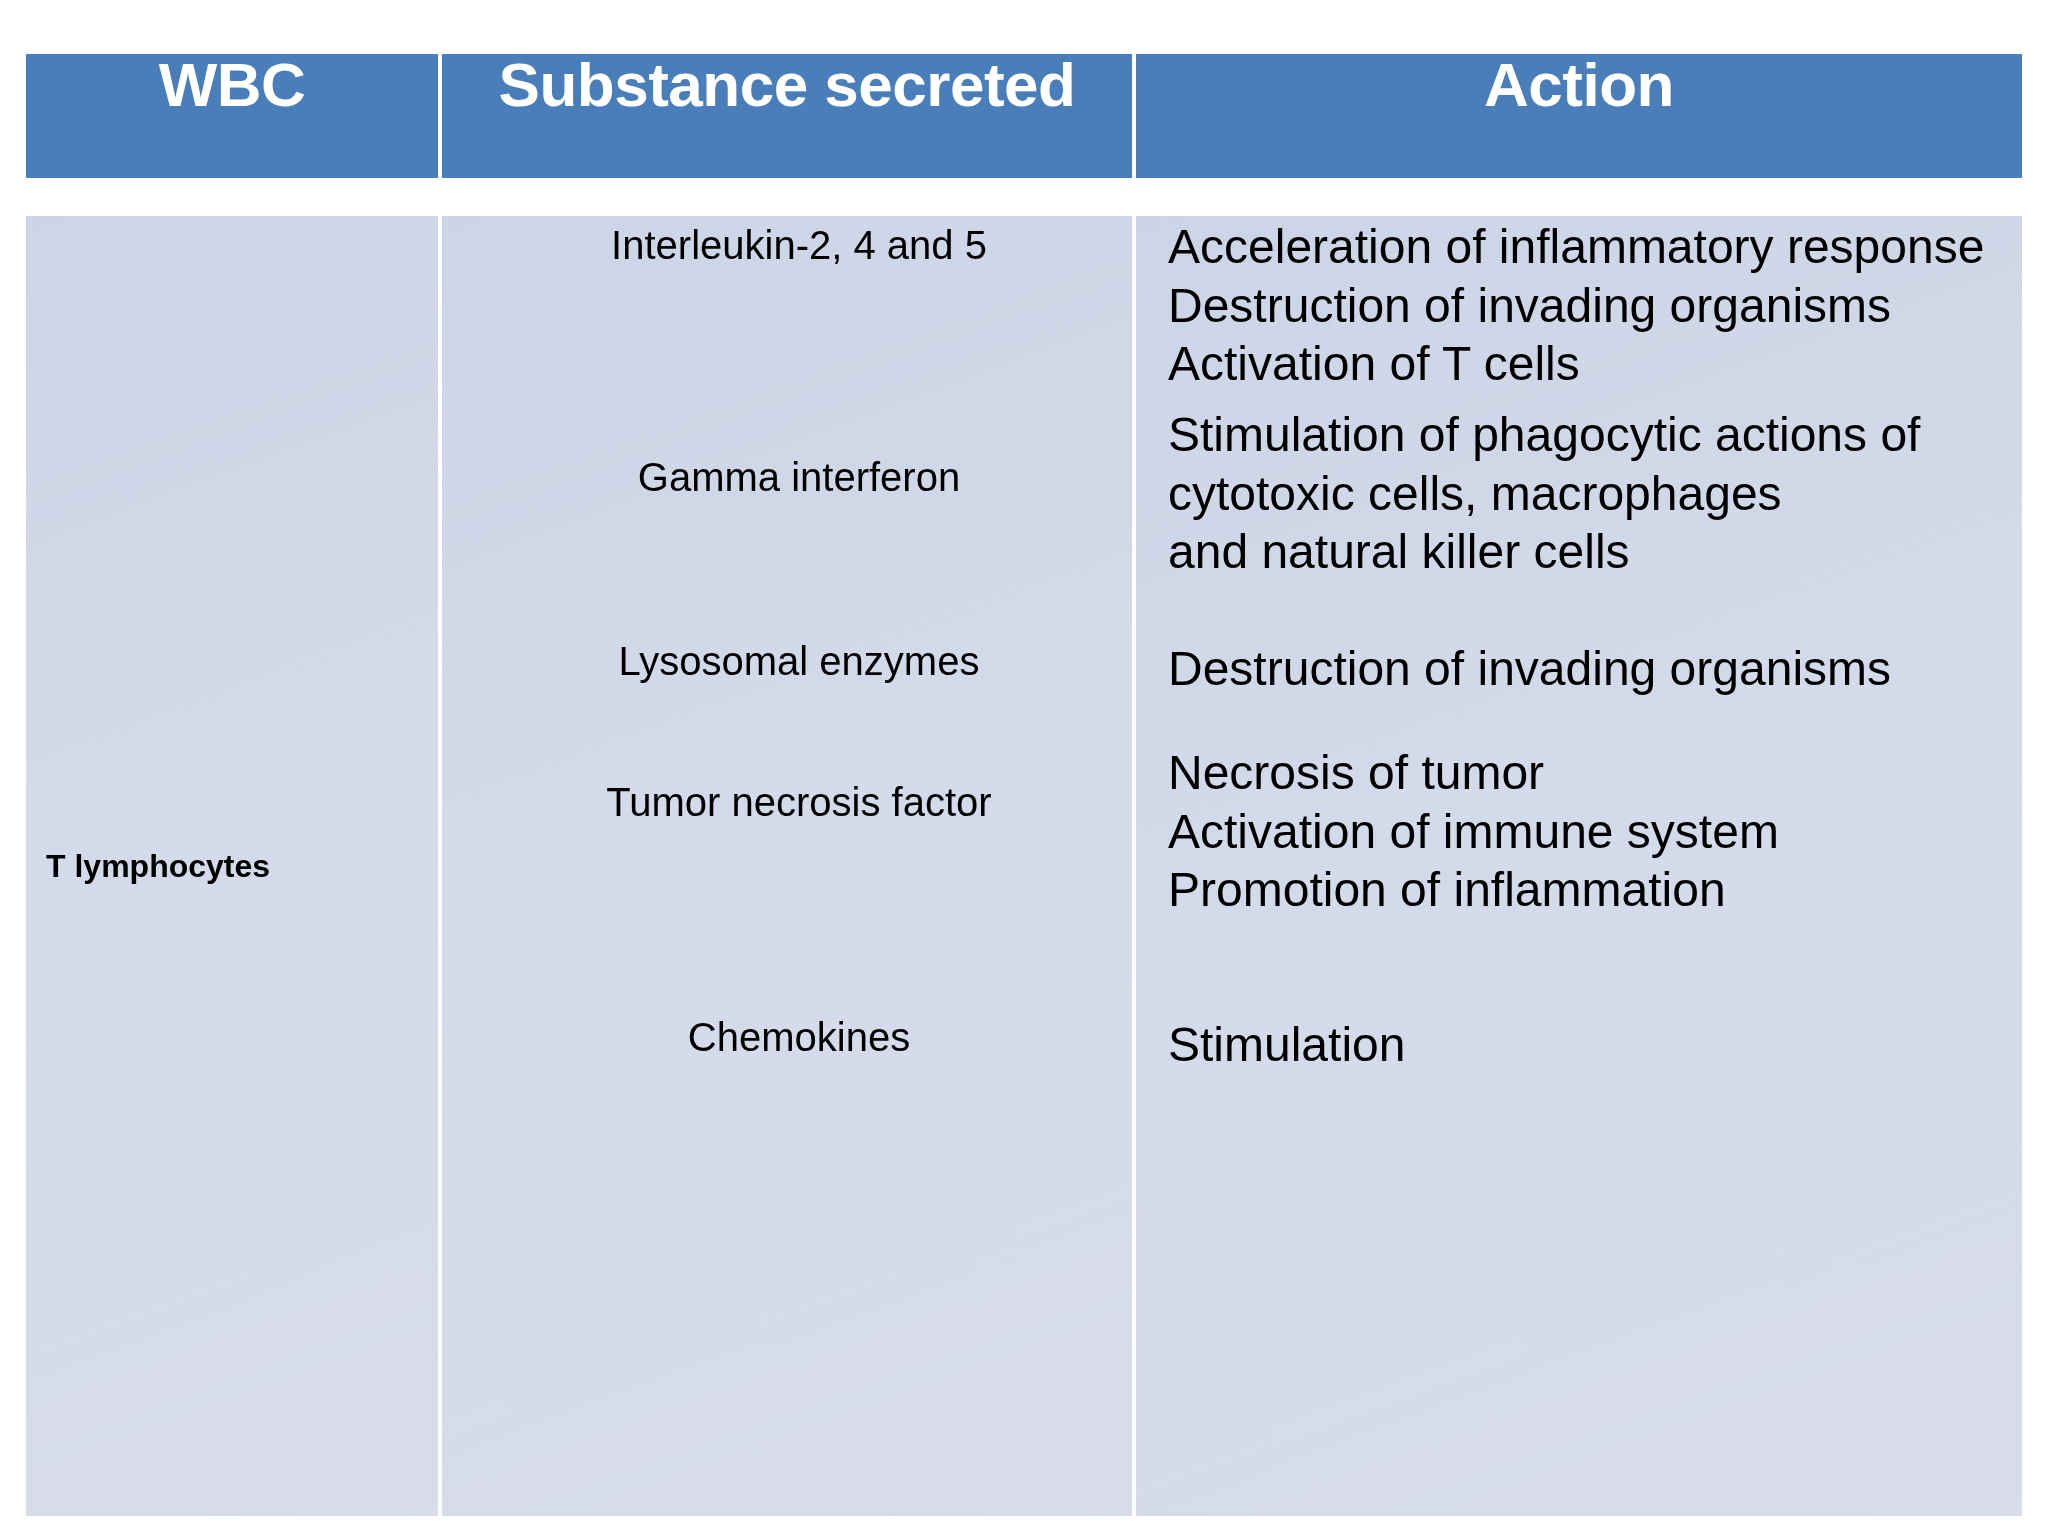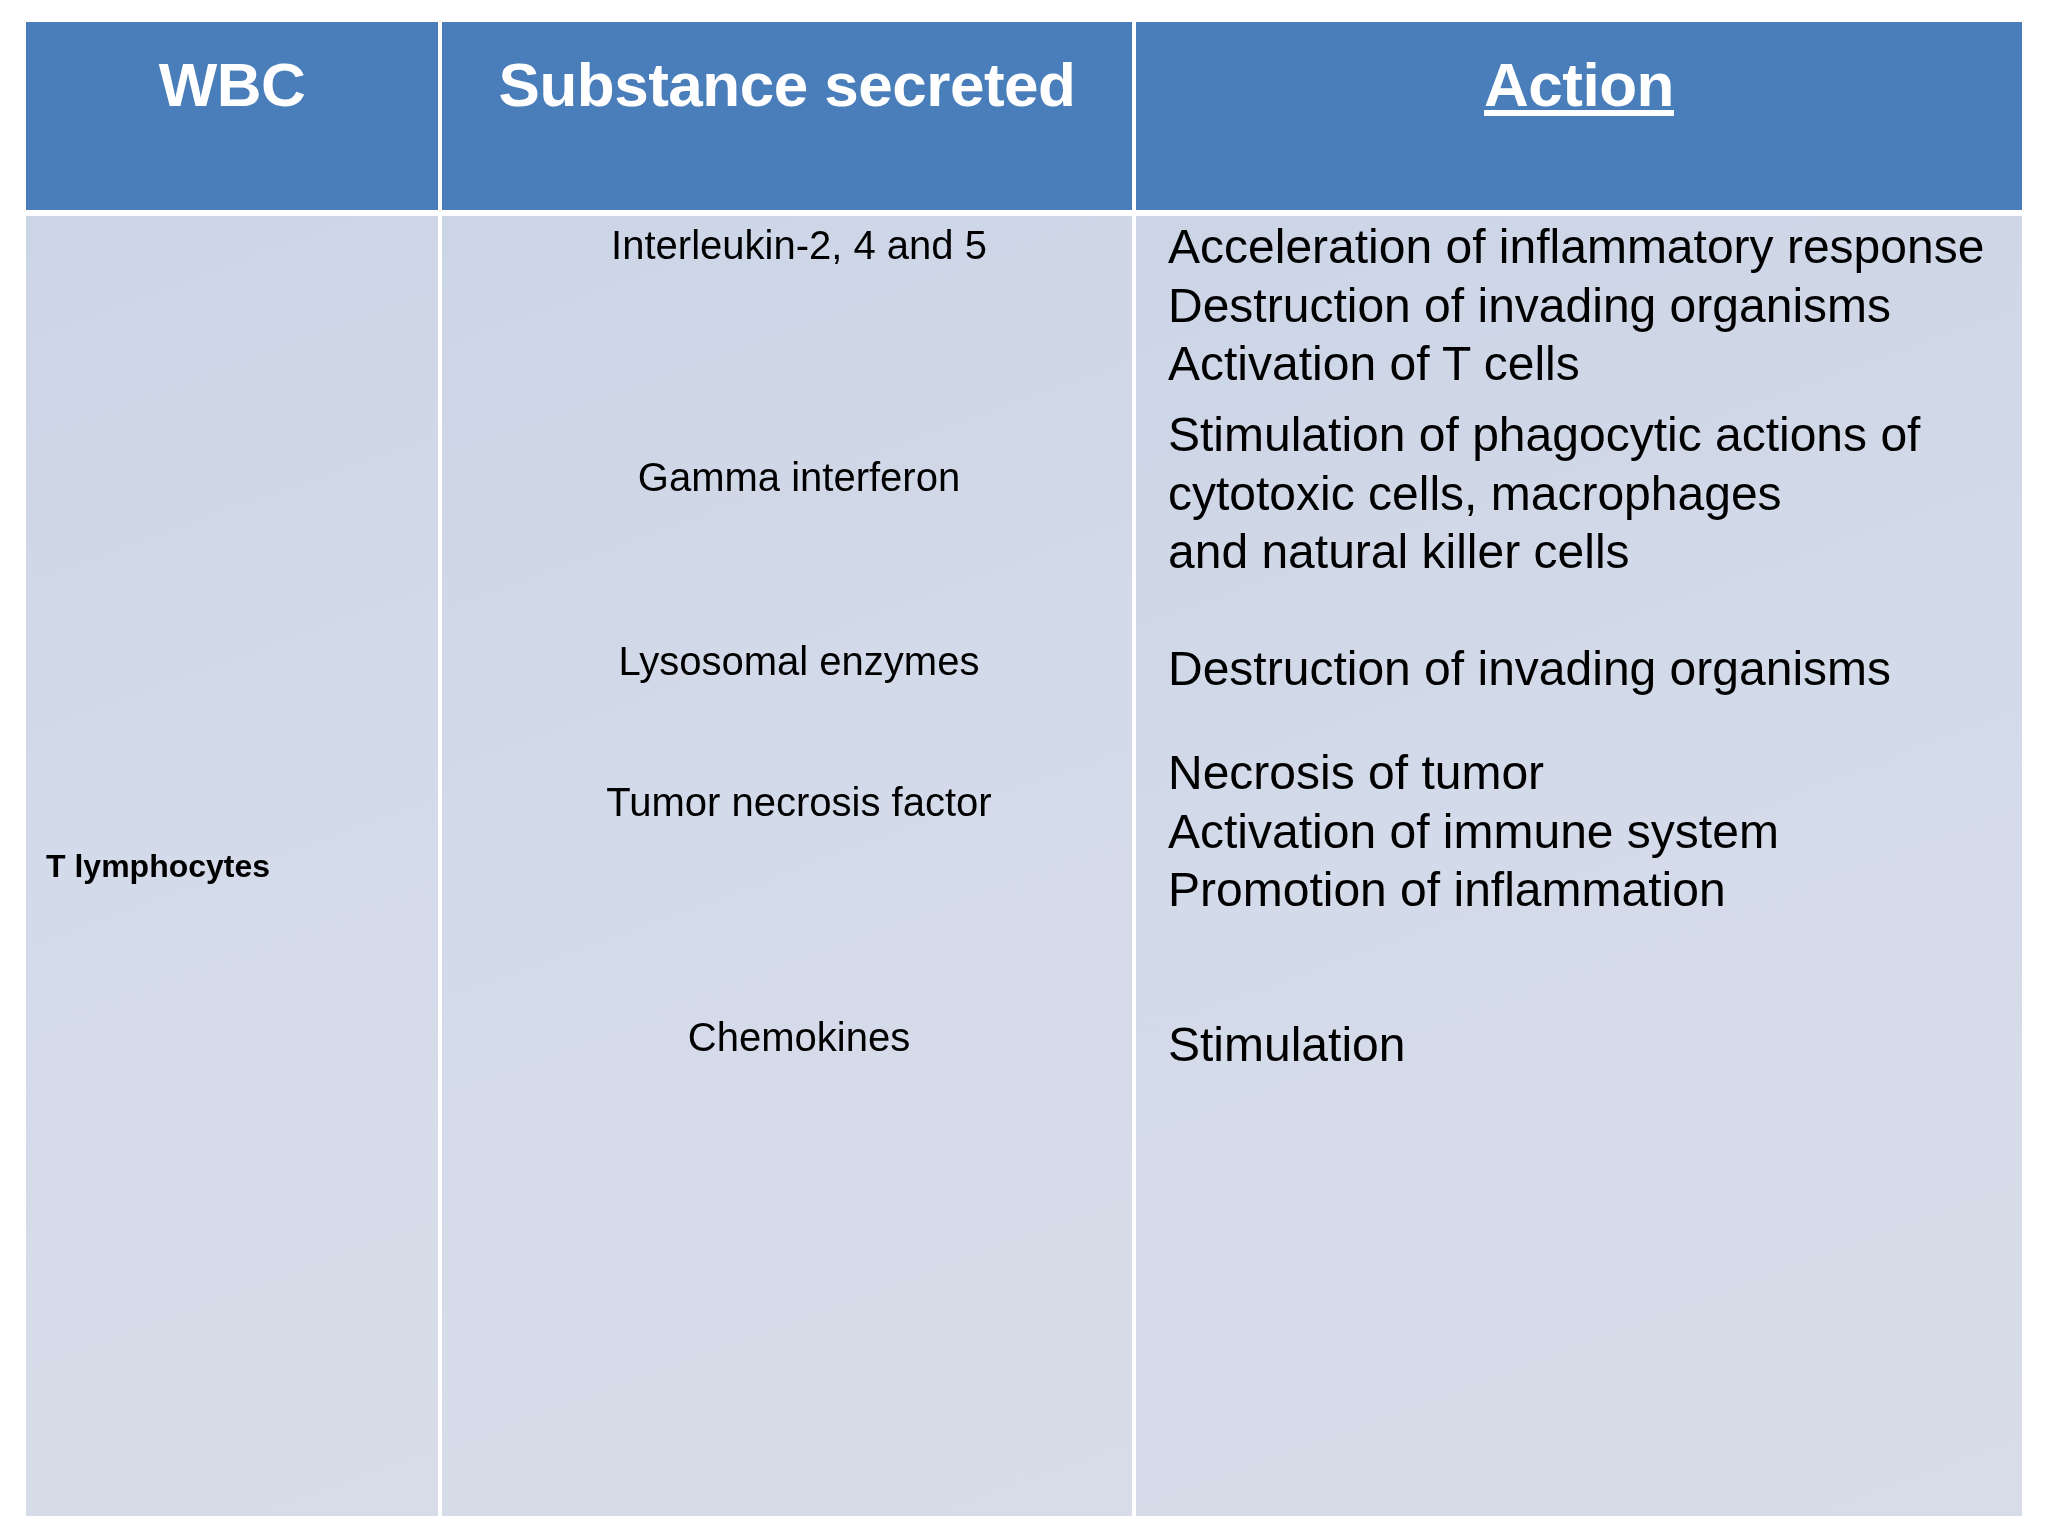--- a/index.html
+++ b/index.html
@@ -32,37 +32,38 @@
     display: flex;
     flex-direction: column;
   }
 
   
   .thead {
     display: flex;
     height: 188px;
     flex: 0 0 188px;
     background: #ffffff;
+    align-items: center;
   }
   .th {
     background: #4a7ebb;
     color: #ffffff;
     font-weight: bold;
     font-size: 62px;
     line-height: 1;
     display: flex;
     align-items: center;
     justify-content: center;
     box-sizing: border-box;
     letter-spacing: -0.5px;
     padding-bottom: 62px;
   }
   .col-wbc   { flex: 0 0 412px; margin-right: 4px; }
   .col-subst { flex: 0 0 690px; margin-right: 4px; }
-  .col-act   { flex: 1 1 auto; text-decoration: underline; }
+  .col-act   { flex: 1 1 auto; }
 
   
   .tbody {
     display: flex;
     flex: 1 1 auto;
     margin-top: 6px;
   }
 
   .cell-bg {
     background: linear-gradient(160deg, #ccd5e6 0%, #d3dae9 45%, #d8dce9 100%);

